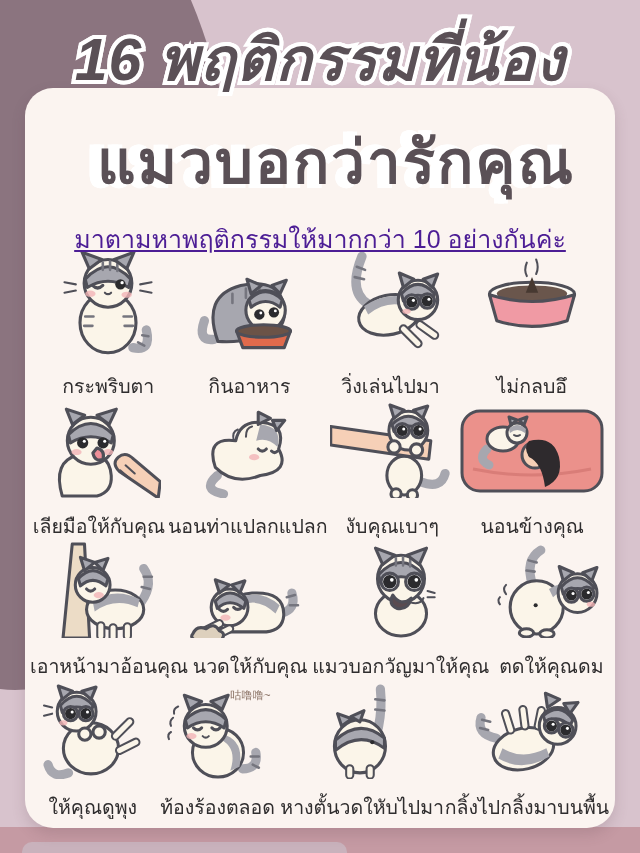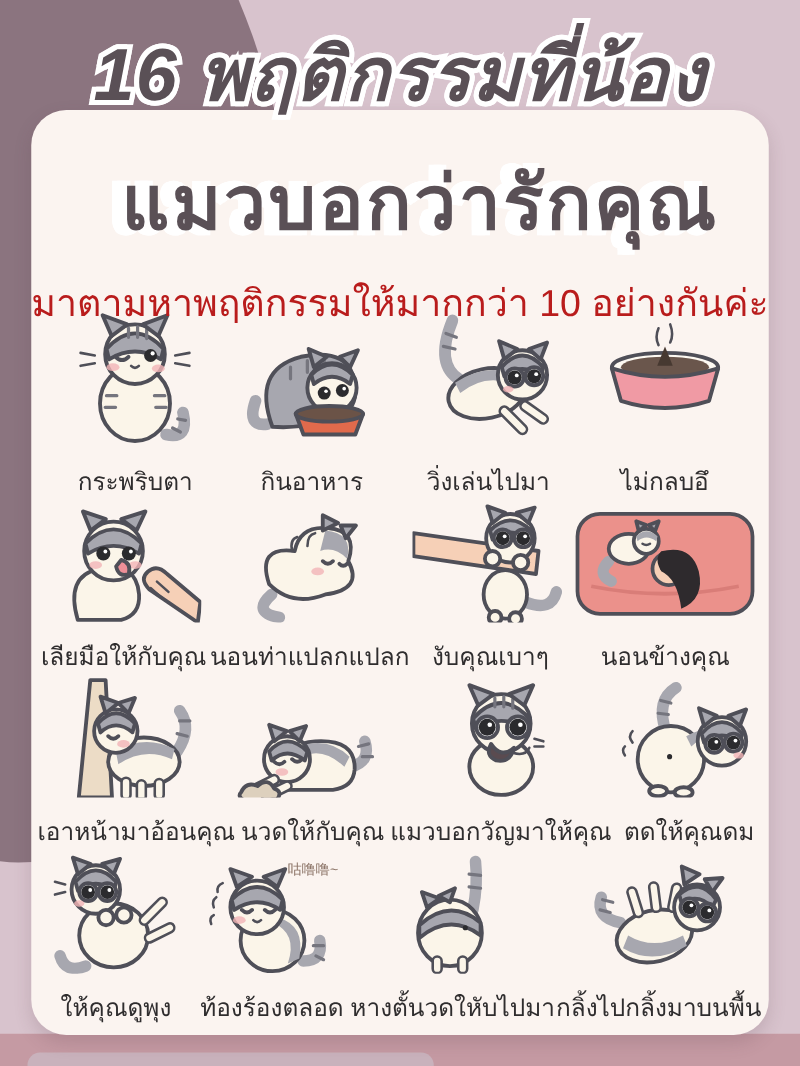--- a/index.html
+++ b/index.html
@@ -29,21 +29,21 @@
   .t2 .layer{font-size:60px;letter-spacing:2px;}
   .t1{margin-top:12px;}
   .t2{margin-top:8px;padding-left:16px;}
   .stroke{
     position:absolute;left:0;top:0;color:#fff !important;
     -webkit-text-stroke:8px #ffffff;
     text-shadow:3px 3px 0 #fff,-3px 3px 0 #fff,3px -3px 0 #fff,-3px -3px 0 #fff,
                 4px 0 0 #fff,-4px 0 0 #fff,0 4px 0 #fff,0 -4px 0 #fff;
   }
   .fill{position:relative;}
-  .subtitle{margin-top:10px;font-size:30px;color:#b91c1c;font-weight:500;}
+  .subtitle{margin-top:10px;font-size:25px;color:#4c1d95;font-weight:500;text-decoration:underline;}
   
   .grid{
     position:absolute;left:30px;right:30px;top:246px;bottom:34px;
     display:flex;flex-direction:column;justify-content:space-between;z-index:4;
   }
   .row{display:flex;justify-content:space-evenly;align-items:flex-end;}
   .cell{display:flex;flex-direction:column;align-items:center;}
   .caption{
     font-size:19.5px;color:#2f2d2e;font-weight:500;white-space:nowrap;
     margin-top:17px;line-height:1.2;

